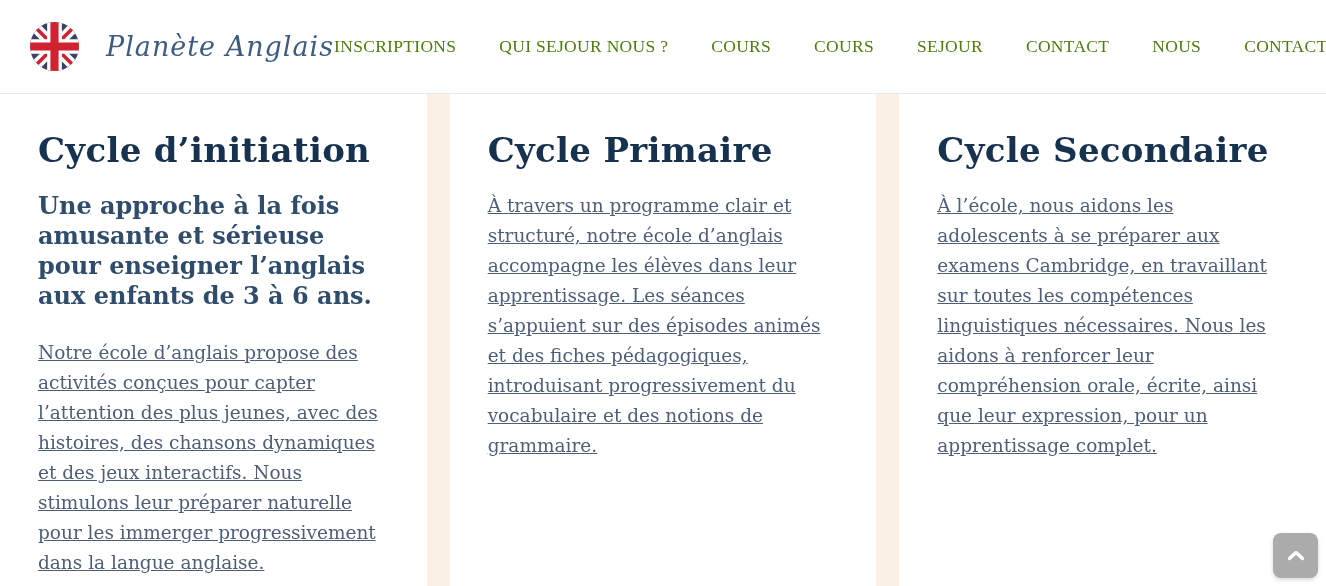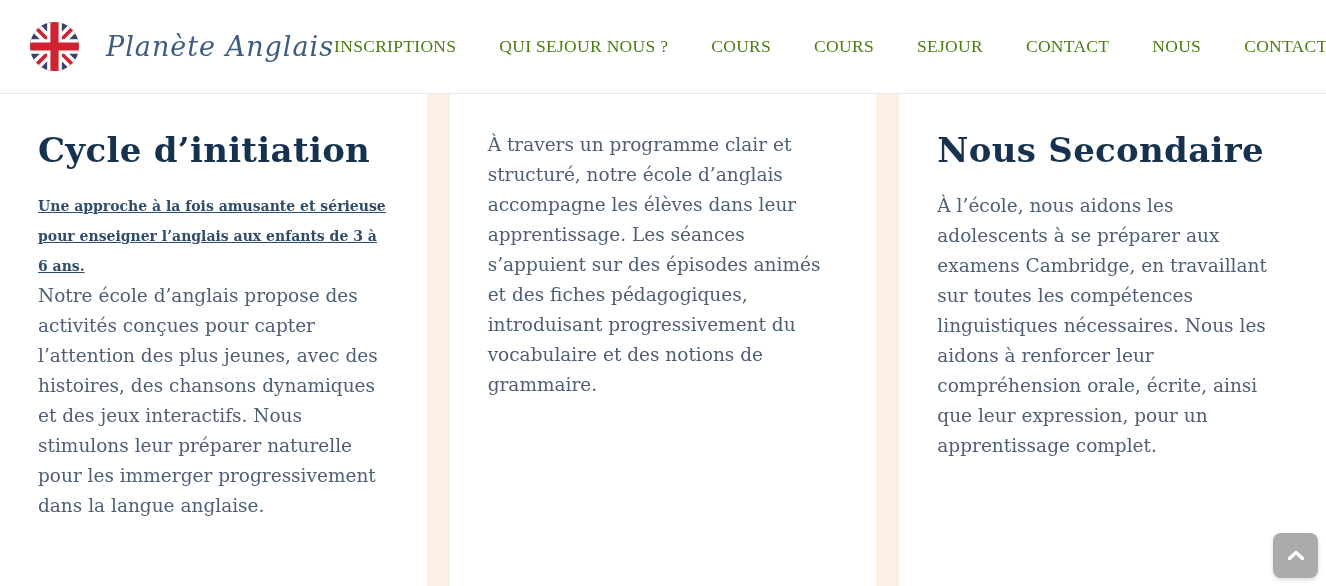--- a/index.html
+++ b/index.html
@@ -64,33 +64,34 @@
   .cycle-title {
     font-family: "DejaVu Serif", serif;
     font-size: 34px;
     font-weight: 700;
     color: #16324f;
     letter-spacing: 0.3px;
     margin-bottom: 21px;
   }
   .cycle-intro {
     font-family: "DejaVu Serif", serif;
-    font-size: 14px;
+    font-size: 24px;
     font-weight: 700;
     color: #2f4d6b;
     line-height: 30px;
-    text-decoration: underline;
+    margin-bottom: 27px;
   }
   .cycle-para {
     font-family: "DejaVu Serif", serif;
     font-size: 18.5px;
     font-weight: 400;
     color: #4e5e77;
     line-height: 30px;
     margin-bottom: 27px;
+    text-decoration: underline;
   }
   
   .scroll-top-btn {
     position: fixed;
     right: 8px;
     bottom: 8px;
     width: 45px;
     height: 45px;
     background: #ababab;
     border: none;
@@ -139,26 +140,27 @@
 <main class="content">
 
   <article class="cycle-card">
     <h2 class="cycle-title">Cycle d’initiation</h2>
     <p class="cycle-intro">Une approche à la fois amusante et sérieuse pour enseigner l’anglais aux enfants de 3 à 6 ans.</p>
     <p class="cycle-para">Notre école d’anglais propose des activités conçues pour capter l’attention des plus jeunes, avec des histoires, des chansons dynamiques et des jeux interactifs. Nous stimulons leur préparer naturelle pour les immerger progressivement dans la langue anglaise.</p>
 
   </article>
 
   <article class="cycle-card">
+    <h2 class="cycle-title">Cycle Primaire</h2>
     <p class="cycle-para">À travers un programme clair et structuré, notre école d’anglais accompagne les élèves dans leur apprentissage. Les séances s’appuient sur des épisodes animés et des fiches pédagogiques, introduisant progressivement du vocabulaire et des notions de grammaire.</p>
 
   </article>
 
   <article class="cycle-card">
-    <h2 class="cycle-title">Nous Secondaire</h2>
+    <h2 class="cycle-title">Cycle Secondaire</h2>
     <p class="cycle-para">À l’école, nous aidons les adolescents à se préparer aux examens Cambridge, en travaillant sur toutes les compétences linguistiques nécessaires. Nous les aidons à renforcer leur compréhension orale, écrite, ainsi que leur expression, pour un apprentissage complet.</p>
 
   </article>
 
 </main>
 
 <button class="scroll-top-btn" aria-label="Scroll to top">
   <svg width="24" height="24" viewBox="0 0 24 24" aria-hidden="true">
     <path d="M5.5 14.5 L12 8.5 L18.5 14.5" fill="none" stroke="#ffffff" stroke-width="3.4" stroke-linecap="round" stroke-linejoin="round"></path>
   </svg>

